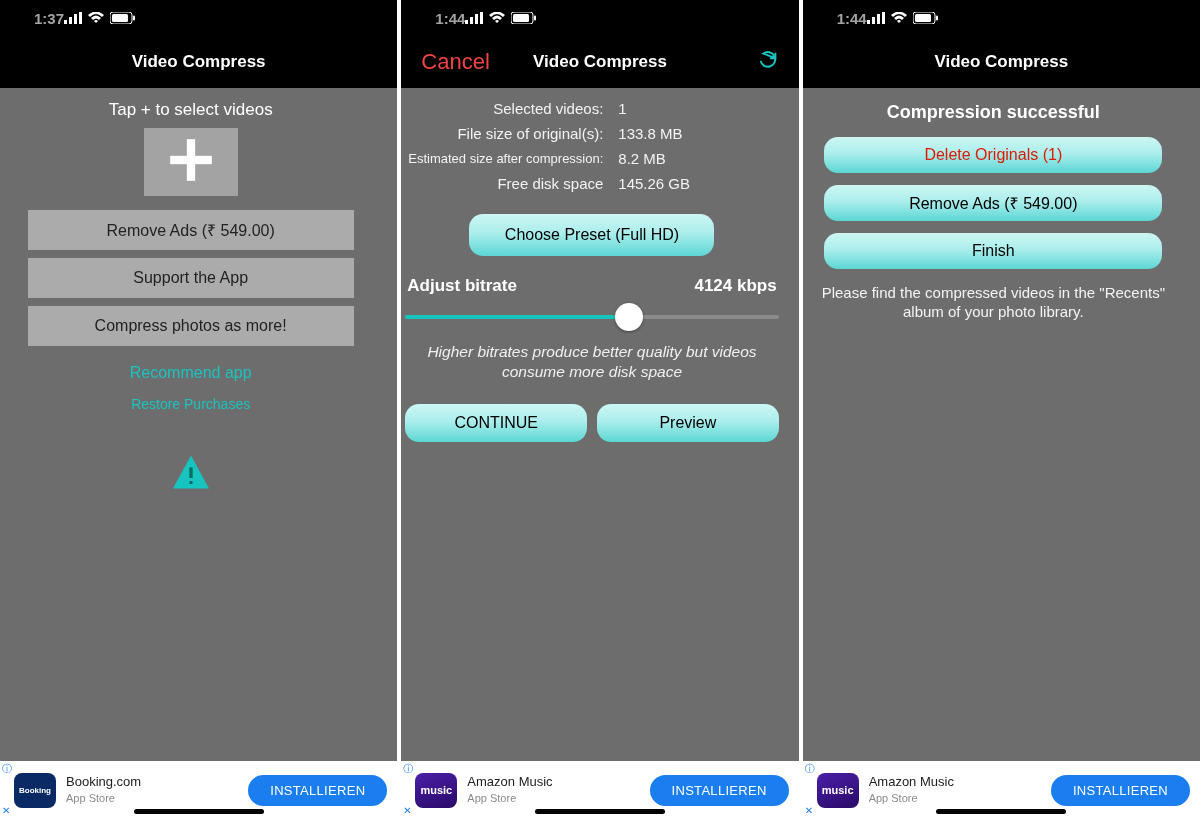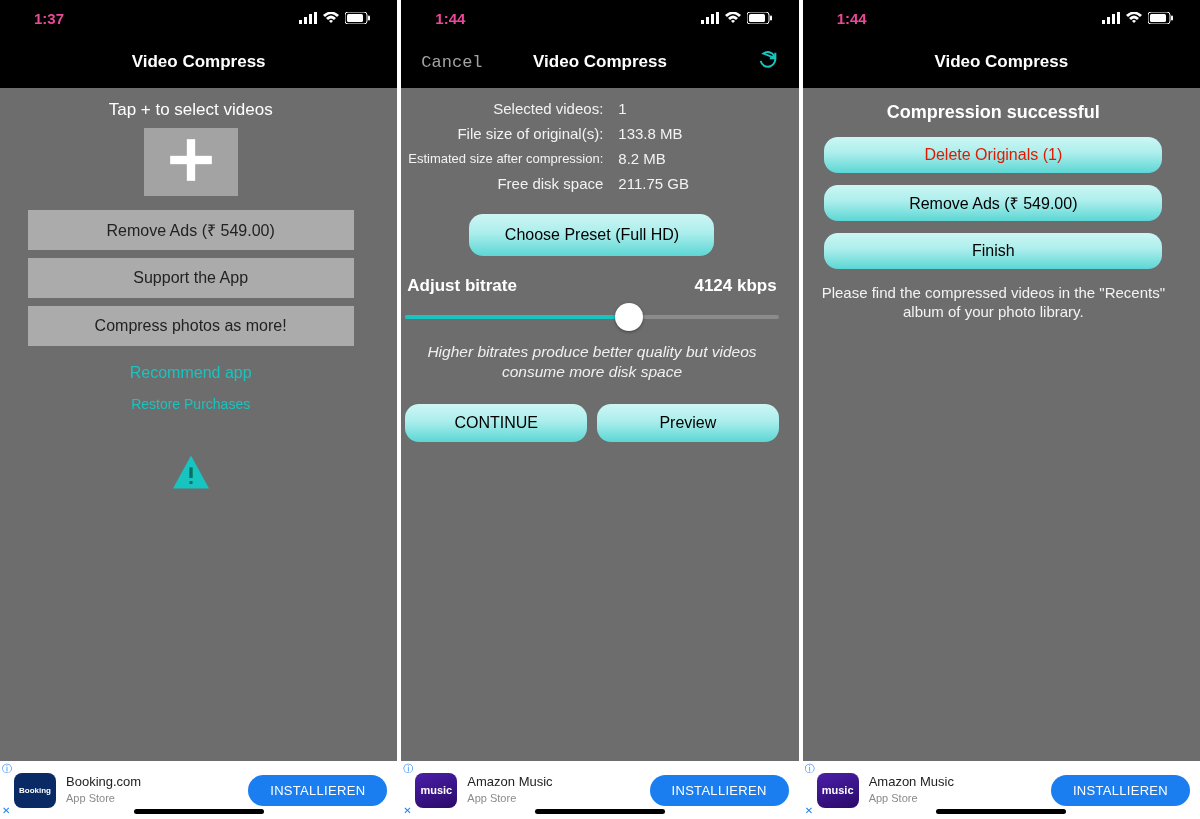--- a/index.html
+++ b/index.html
@@ -18,24 +18,23 @@
     background: #6d6d6d;
     position: relative;
     overflow: hidden;
   }
   .phone + .phone { margin-left: 4px; }
 
   
   .statusbar {
     height: 36px;
     background: #000;
-    color: #ec4899;
+    color: #a3a3a3;
     display: flex;
     align-items: center;
-    justify-content: space-between;
     padding: 0 26px 0 34px;
     font-size: 15px;
     font-weight: 600;
   }
   .status-icons { display: flex; align-items: center; gap: 6px; }
 
   
   .navbar {
     height: 52px;
     background: #000;
@@ -43,24 +42,23 @@
     display: flex;
     align-items: center;
     justify-content: center;
     position: relative;
     font-size: 17px;
     font-weight: 600;
   }
   .nav-left {
     position: absolute;
     left: 20px;
-    color: #a3a3a3;
+    color: #ef4444;
     font-weight: 400;
-    font-size: 17px;
-    font-family: Liberation Mono, monospace;
+    font-size: 22px;
   }
   .nav-right {
     position: absolute;
     right: 20px;
     color: #18c4c0;
   }
   .refresh-icon svg { width: 22px; height: 22px; }
 
   
   .content {
@@ -333,21 +331,21 @@
       <div class="info-row">
           <div class="info-label">File size of original(s):</div>
           <div class="info-val">133.8 MB</div>
         </div>
       <div class="info-row small">
           <div class="info-label">Estimated size after compression:</div>
           <div class="info-val" style="font-size:15px">8.2 MB</div>
         </div>
       <div class="info-row">
           <div class="info-label">Free disk space</div>
-          <div class="info-val">211.75 GB</div>
+          <div class="info-val">145.26 GB</div>
         </div>
     </div>
     <div class="aqua-btn preset-btn">Choose Preset (Full HD)</div>
     <div class="bitrate-row">
       <span>Adjust bitrate</span>
       <span>4124 kbps</span>
     </div>
     <div class="slider">
       <div class="slider-track-bg"></div>
       <div class="slider-track-fill"></div>

